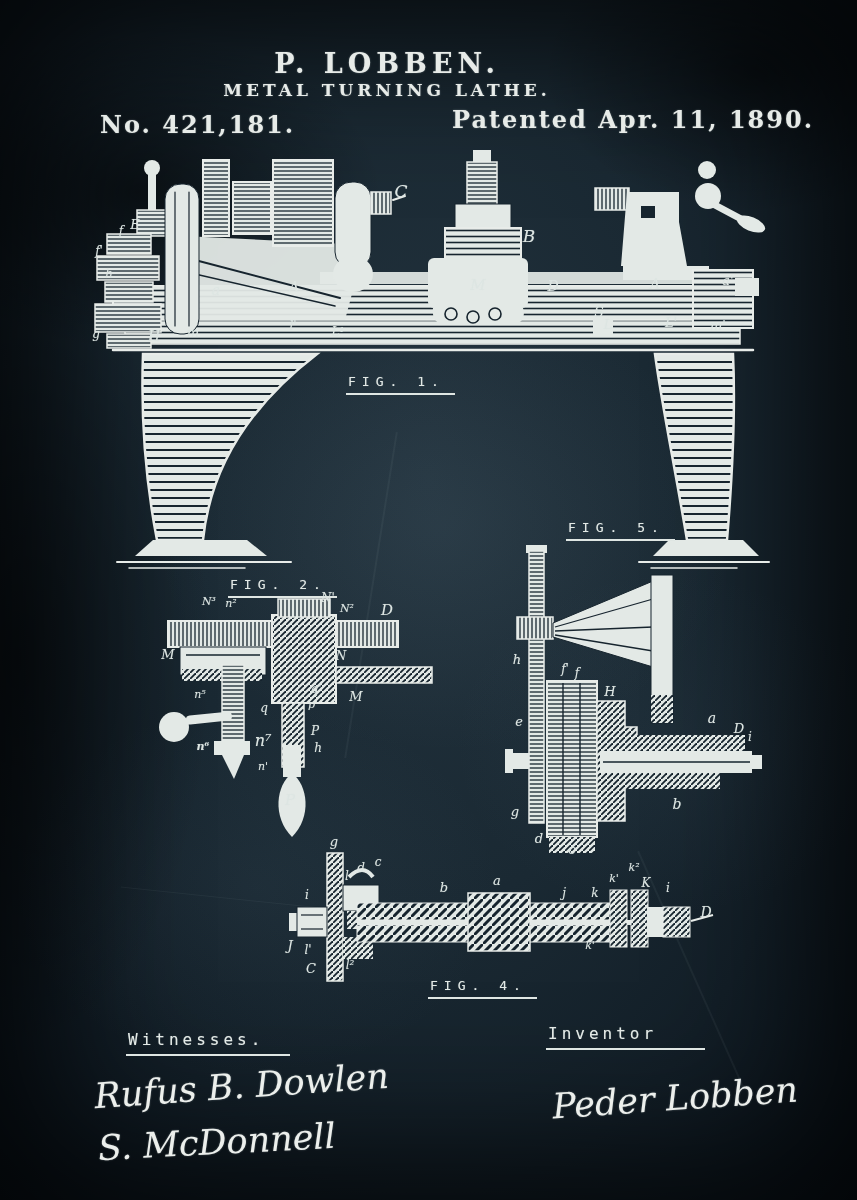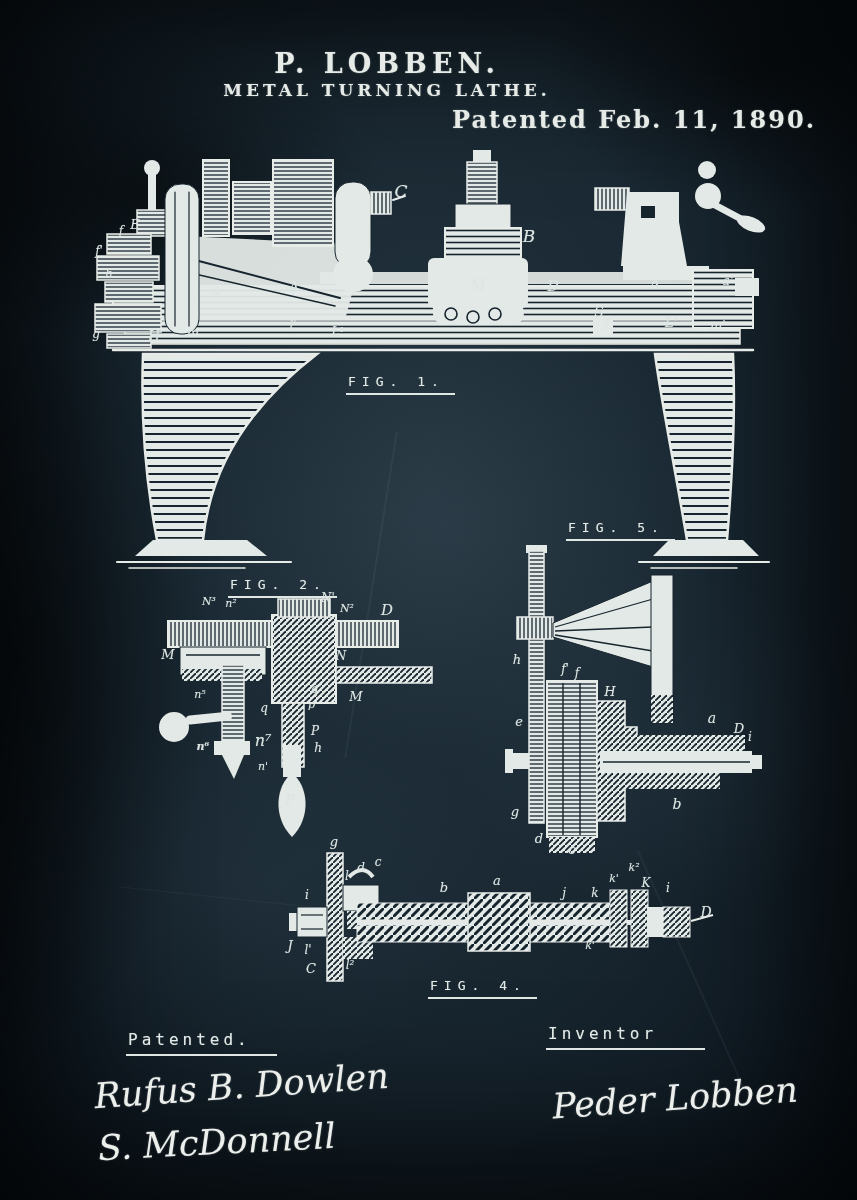--- a/index.html
+++ b/index.html
@@ -212,28 +212,29 @@
       <rect x="325" y="45" width="17" height="57" fill="url(#hatch)" stroke="#e8ece9" stroke-width="1"></rect>
       <rect x="346" y="45" width="17" height="57" fill="url(#hatch)" stroke="#e8ece9" stroke-width="1"></rect>
       <rect x="362" y="62" width="40" height="30" fill="#e3e9e6"></rect>
       <rect x="378" y="62" width="27" height="30" fill="url(#hatch)" stroke="#e8ece9" stroke-width="1"></rect>
       <line x1="406" y1="76" x2="428" y2="70" stroke="#e8ece9" stroke-width="2"></line>
     </g>
   </svg>
 
   <div class="txt subtitle">METAL TURNING LATHE.</div>
   <div class="txt title">P. LOBBEN.</div>
-  <div class="txt patdate">Patented Feb. 11, 1890.</div>
+  <div class="txt patno">No. 421,181.</div>
+  <div class="txt patdate">Patented Apr. 11, 1890.</div>
 
   <div class="figlabel fl1">FIG. 1.</div>
   <div class="figlabel fl2">FIG. 2.</div>
   <div class="figlabel fl5">FIG. 5.</div>
   <div class="figlabel fl4">FIG. 4.</div>
 
-  <div class="handlabel wit">Patented.</div>
+  <div class="handlabel wit">Witnesses.</div>
   <div class="handlabel inv">Inventor</div>
 
   <div class="sig sg1">Rufus B. Dowlen</div>
   <div class="sig sg2">S. McDonnell</div>
   <div class="sig sg3">Peder Lobben</div>
 
   <div id="ref-layer">
       <span class="ann" style="left: 401px; top: 191px; font-size: 17px;">C</span>
       <span class="ann" style="left: 529px; top: 236px; font-size: 17px;">B</span>
       <span class="ann" style="left: 599px; top: 312px; font-size: 14px;">S</span>

